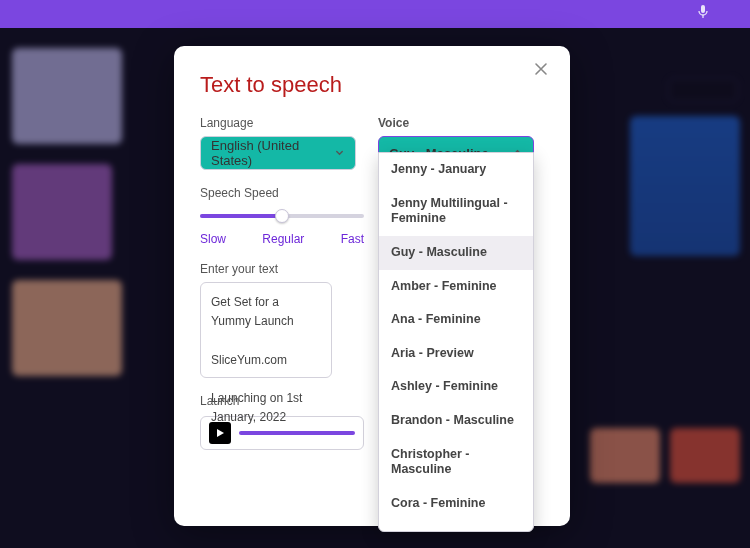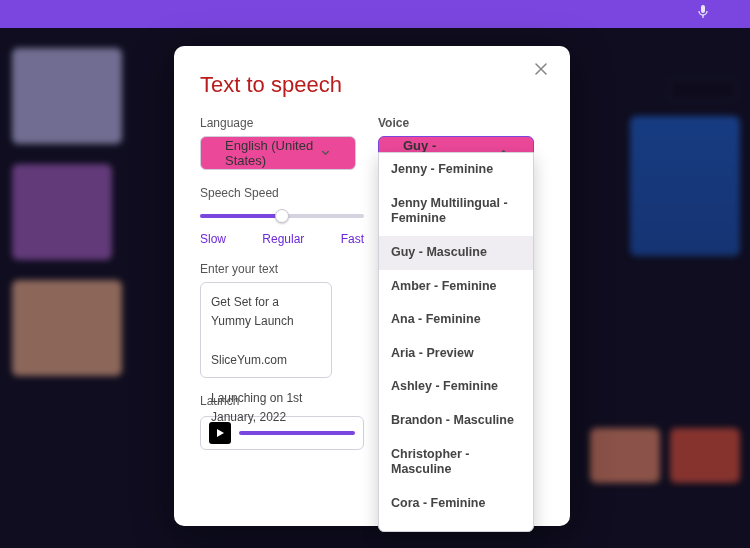--- a/index.html
+++ b/index.html
@@ -20,22 +20,22 @@
   .modal {
     position: absolute; top: 46px; left: 174px; width: 396px; height: 480px;
     background: #fff; border-radius: 10px; box-shadow: 0 8px 40px rgba(0,0,0,0.4);
     padding: 26px 22px 0 26px;
   }
   .close { position: absolute; top: 16px; right: 18px; width: 18px; height: 18px; color: #888; cursor: pointer; }
   .title { font-size: 22px; font-weight: 400; color: #b91c1c; margin-bottom: 18px; }
   .row { display: flex; gap: 22px; }
   .field-label { font-size: 12px; color: #555; margin-bottom: 6px; display: block; }
   .select {
-    height: 34px; border: 1px solid #cfcfdc; border-radius: 6px; background: #ec4899;
-    display: flex; align-items: center; justify-content: space-between; padding: 0 24px;
+    height: 34px; border: 1px solid #cfcfdc; border-radius: 6px; background: #14b8a6;
+    display: flex; align-items: center; justify-content: space-between; padding: 0 10px;
     font-size: 13px; color: #333;
   }
   .lang-col { width: 156px; }
   .voice-col { width: 156px; position: relative; font-weight: bold; }
   .voice-select { border: 1.5px solid #7b46e0; }
   .chev { color: #555; }
   .section { margin-top: 16px; }
   .slider-wrap { position: relative; height: 20px; }
   .slider-track { position: absolute; top: 8px; left: 0; right: 0; height: 4px; background: #d5d3df; border-radius: 2px; }
   .slider-fill  { position: absolute; top: 8px; left: 0; width: 50%; height: 4px; background: #7b46e0; border-radius: 2px; }
@@ -126,21 +126,21 @@
         <span>Guy - Masculine</span>
         <span class="chev">
           <svg width="11" height="11" viewBox="0 0 12 12">
               <path d="M3 7l3-3 3 3" stroke="currentColor" stroke-width="1.5" fill="none" stroke-linecap="round"></path>
             </svg>
         </span>
       </div>
 
       <div class="dropdown">
         <div class="dd-list" id="voice-dd-list">
-            <div class="dd-item">Jenny - Feminine</div>
+            <div class="dd-item">Jenny - January</div>
             <div class="dd-item">Jenny Multilingual - Feminine</div>
             <div class="dd-item selected">Guy - Masculine</div>
             <div class="dd-item">Amber - Feminine</div>
             <div class="dd-item">Ana - Feminine</div>
             <div class="dd-item">Aria - Preview</div>
             <div class="dd-item">Ashley - Feminine</div>
             <div class="dd-item">Brandon - Masculine</div>
             <div class="dd-item">Christopher - Masculine</div>
             <div class="dd-item">Cora - Feminine</div>
             <div class="dd-item">Elizabeth - Feminine</div>

